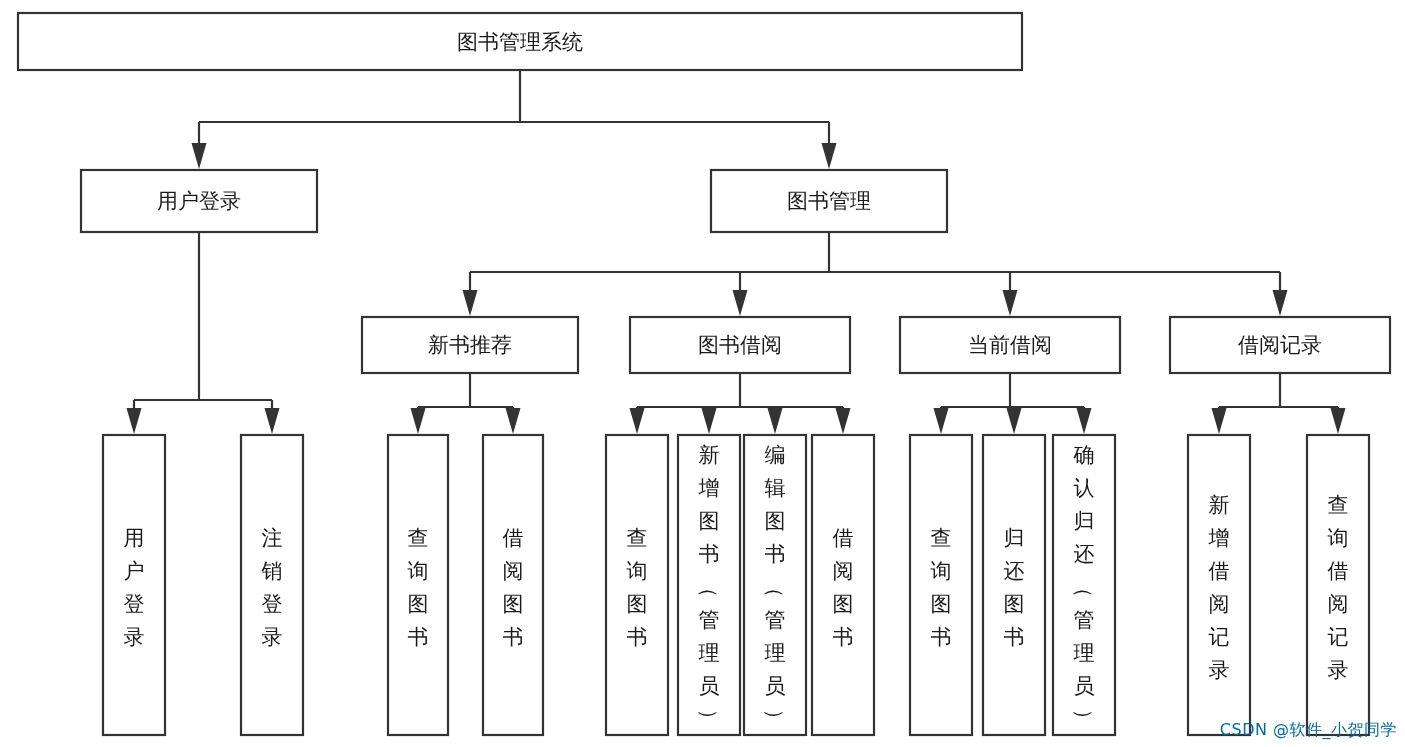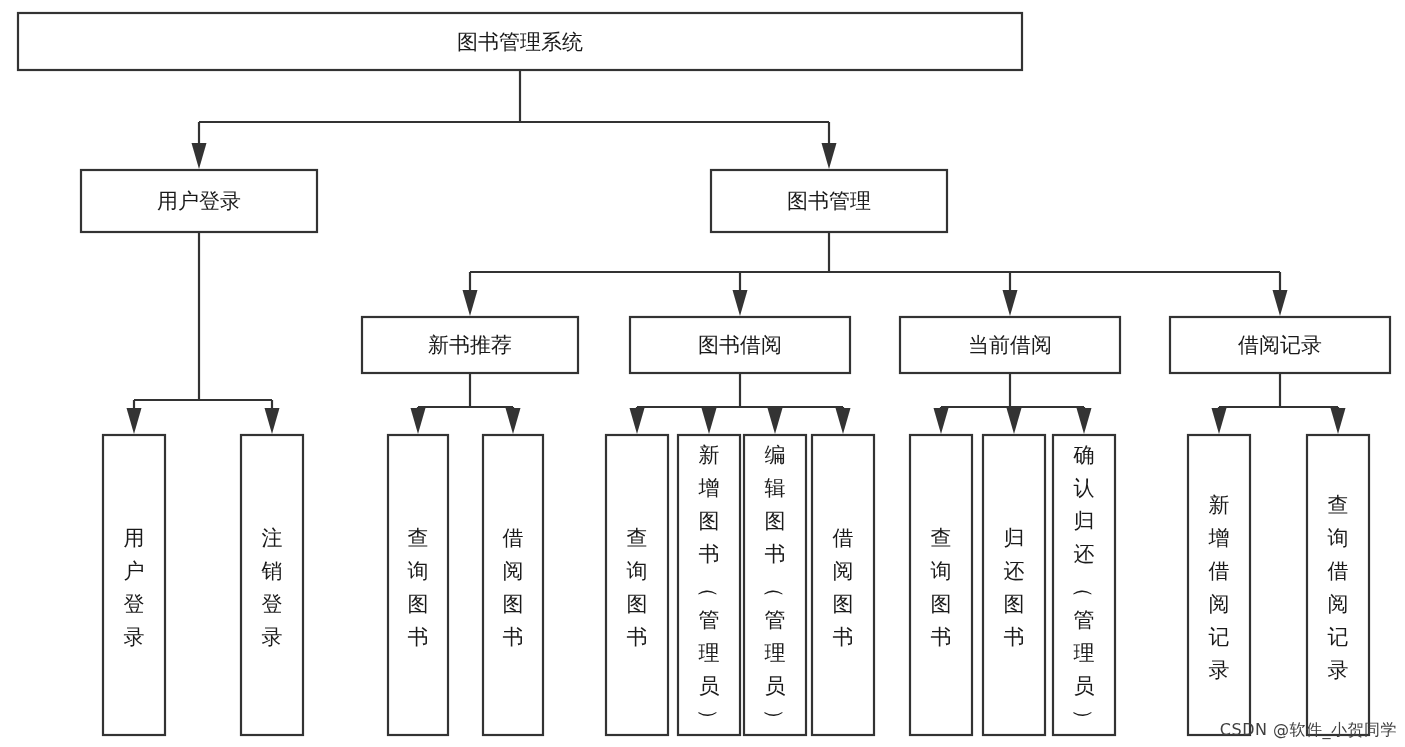--- a/index.html
+++ b/index.html
@@ -55,21 +55,21 @@
     font-size: 21px;
     fill: #1a1a1a;
     text-anchor: middle;
   }
   .watermark {
     position: absolute;
     right: 8px;
     bottom: 6px;
     font-family: "DejaVu Sans", "Liberation Sans", sans-serif;
     font-size: 16px;
-    color: #404040;
+    color: #0369a1;
     letter-spacing: 0.5px;
     white-space: nowrap;
     user-select: none;
   }
 </style>
 </head>
 <body>
 
 <div id="diagram-root">
   <svg class="diagram-canvas" id="diagram-canvas" viewBox="0 0 1405 747">

